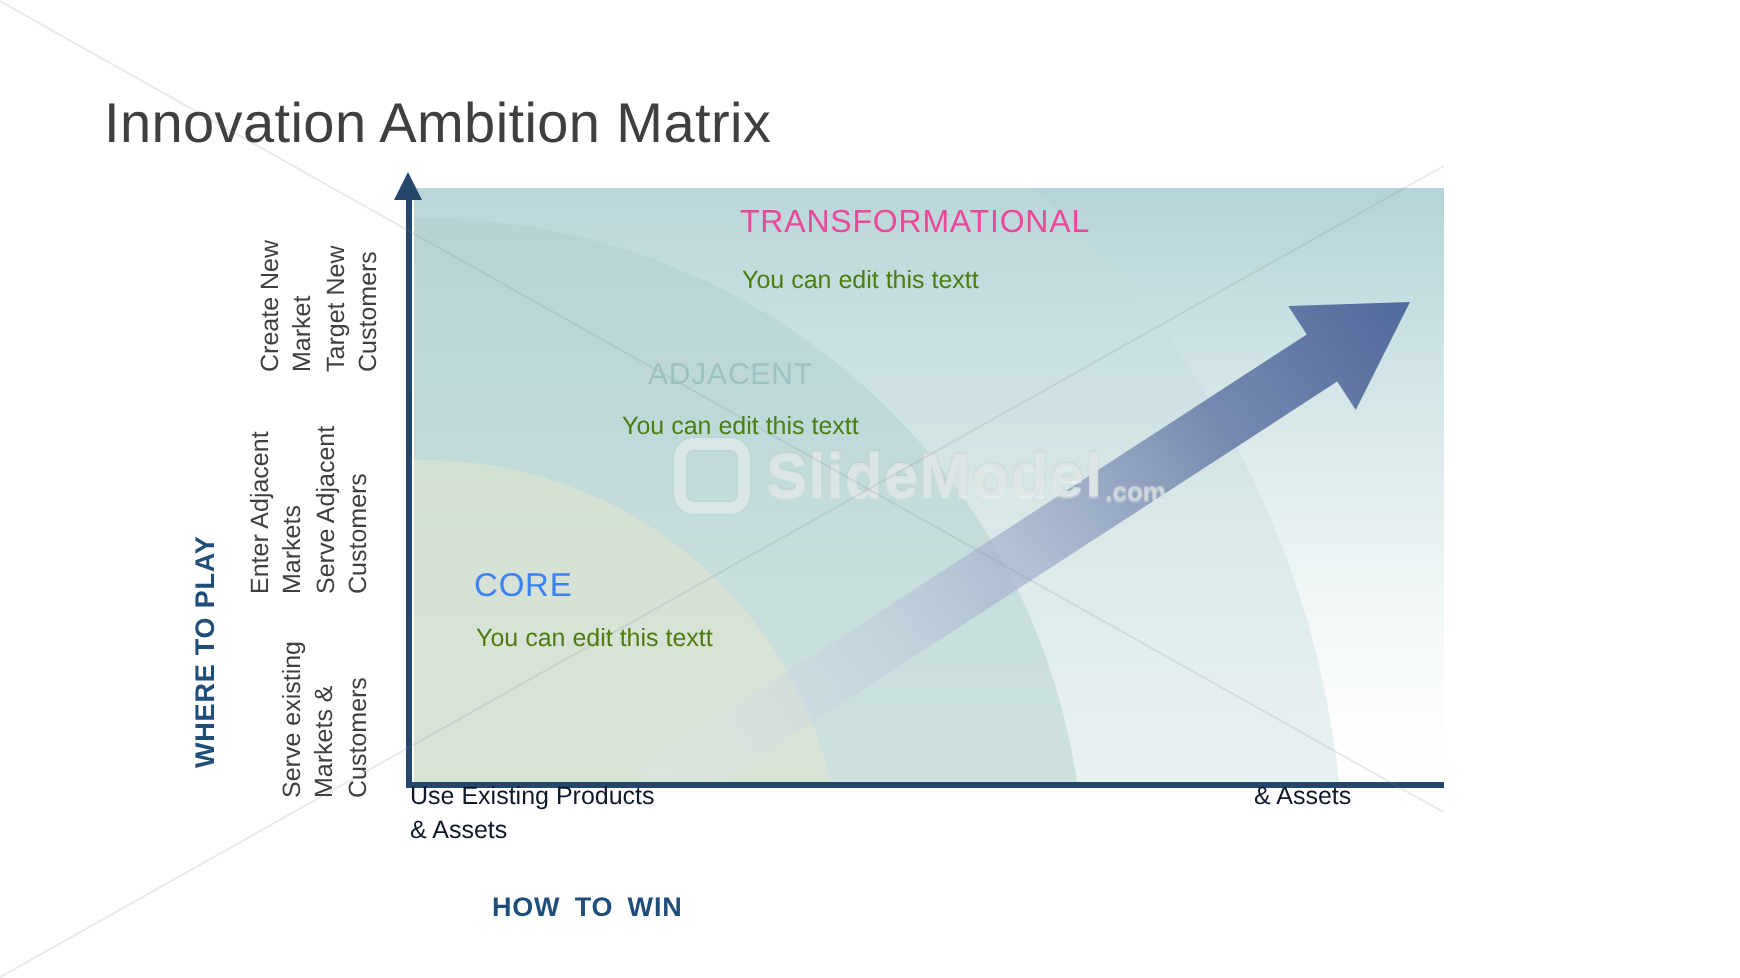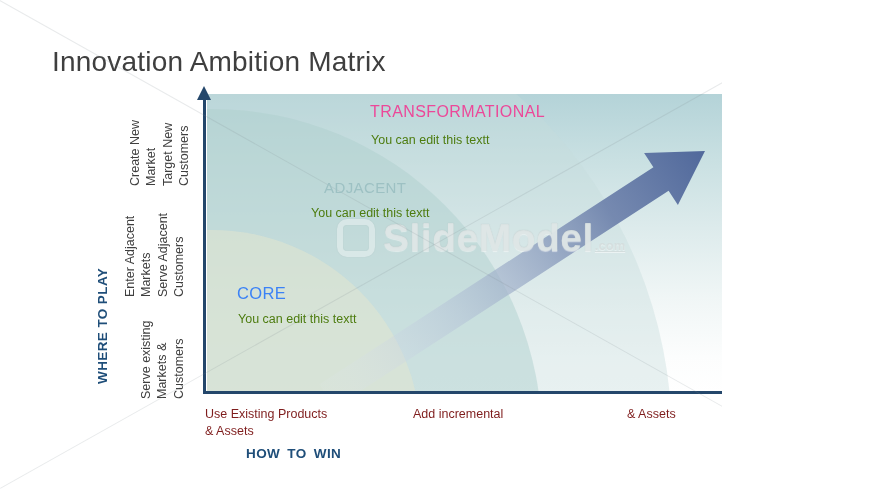--- a/index.html
+++ b/index.html
@@ -45,36 +45,36 @@
   .zs-t{left:371px; top:133px;}
   .zn-a{left:324px; top:179px; font-size:15px; letter-spacing:0.4px; color:#9dc1c3;}
   .zs-a{left:311px; top:206px;}
   .zn-c{left:237px; top:284px; font-size:16.5px; letter-spacing:0.4px; color:#3b82f6;}
   .zs-c{left:238px; top:312px;}
 
   
   .watermark{position:absolute; left:337px; top:219px; display:flex; align-items:flex-start; z-index:8; pointer-events:none;}
   .wm-logo{display:block; width:26px; height:26px; border:6px solid rgba(235,242,242,0.55);
     border-radius:10px; margin-right:8px; box-shadow:0 0 1px rgba(120,130,130,0.25), inset 0 0 1px rgba(120,130,130,0.25);}
-  .wm-brand{font-size:39px; font-weight:700; line-height:38px; color:rgba(222,230,230,0.85);
+  .wm-brand{font-size:31px; font-weight:700; line-height:38px; color:rgba(222,230,230,0.85);
     text-shadow:0 1px 1px rgba(255,255,255,0.55), 0 0 1px rgba(130,140,140,0.4); letter-spacing:0.5px;}
   .wm-com{font-size:13px; font-weight:700; color:rgba(210,219,219,0.8); align-self:flex-end; margin:0 0 4px 1px;
-    text-shadow:0 1px 1px rgba(255,255,255,0.5);text-decoration:underline;}
+    text-shadow:0 1px 1px rgba(255,255,255,0.5);}
 
   
   .ytick{position:absolute; transform-origin:0 0; transform:rotate(-90deg);
     font-size:12.5px; line-height:1.3; color:#3f3f3f; white-space:nowrap; z-index:3;}
   .ytick-1{left:127px; top:186px;}
   .ytick-2{left:122px; top:297px;}
   .ytick-3{left:138px; top:399px;}
   .y-title{position:absolute; left:95px; top:384px; transform-origin:0 0; transform:rotate(-90deg);
     font-size:13.5px; font-weight:700; color:#1f4e79; letter-spacing:0.4px; white-space:nowrap; z-index:3;}
 
   
-  .xtick{position:absolute; top:406px; font-size:12.5px; line-height:1.35; color:#7f1d1d; z-index:3;}
+  .xtick{position:absolute; top:390px; font-size:12.5px; line-height:1.35; color:#0f172a; z-index:3;}
   .xtick-1{left:205px;}
   .xtick-2{left:413px;}
   .xtick-3{left:627px;}
   .x-title{position:absolute; left:202px; top:446px; font-size:13.5px; font-weight:700;
     color:#1f4e79; letter-spacing:0.4px; word-spacing:3px; z-index:3;margin-left:44px;}
 </style>
 </head>
 <body>
 
 <div class="slide">
@@ -133,21 +133,20 @@
     <div>Markets &amp;</div>
     <div>Customers</div>
   </div>
   <div class="y-title">WHERE TO PLAY</div>
 
   <div class="xtick xtick-1">
     <div>Use Existing Products</div>
     <div>&amp; Assets</div>
   </div>
   <div class="xtick xtick-2">
-    <div>Add incremental</div>
   </div>
   <div class="xtick xtick-3">
     <div>&amp; Assets</div>
   </div>
   <div class="x-title">HOW TO WIN</div>
 
   <div class="diag diag-a"></div>
   <div class="diag diag-b"></div>
 
 </div>

